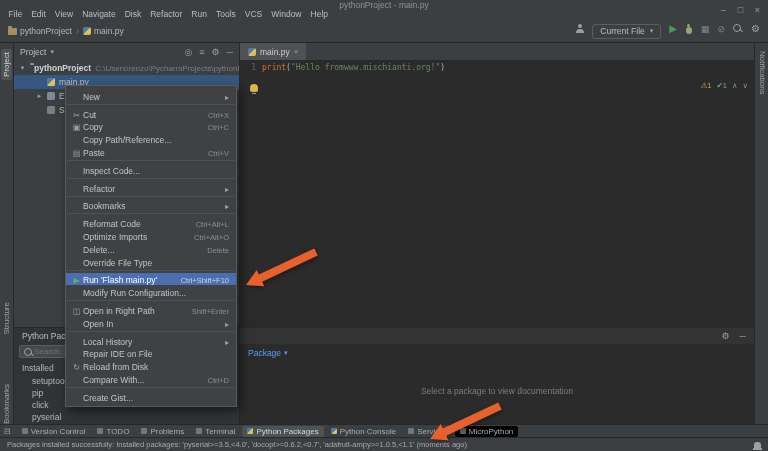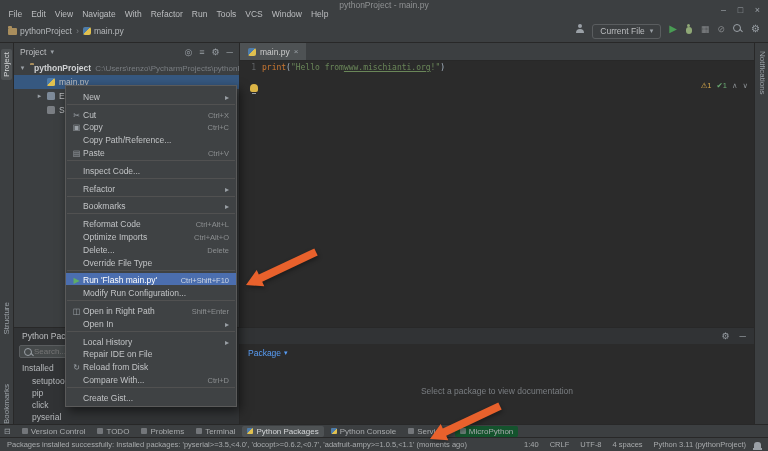--- a/index.html
+++ b/index.html
@@ -61,21 +61,21 @@
   .ico-scratch .t-ico{background:#8a8f93;opacity:.8}
 
   
   .editor{position:absolute;left:240px;top:43px;right:14px;bottom:124px;background:#2b2b2b}
   .ed-tabbar{height:18px;background:#3c3f41;border-bottom:1px solid #282828;display:flex}
   .ed-tab{display:flex;align-items:center;gap:4px;padding:0 8px;background:#4e5254;font-size:8.5px;color:#ccc}
   .tab-close{color:#9aa0a6;font-size:8px}
   .ed-body{position:relative;height:calc(100% - 19px)}
   .code-line{display:flex;align-items:center;height:13px;font-family:"DejaVu Sans Mono",monospace;font-size:8px}
   .gutter{width:22px;flex:none;text-align:right;padding-right:6px;color:#606366}
-  .c-fn{color:#cc7832}.c-plain{color:#a9b7c6}.c-str{color:#6a8759}.c-link{text-decoration:underline}
+  .c-fn{color:#cc7832}.c-plain{color:#a9b7c6}.c-str{color:#6a8759}.c-link{}
   .bulb{position:absolute;left:10px;top:23px;width:8px;height:8px;background:#dcb546;border-radius:50% 50% 2px 2px}
   .bulb::after{content:"";position:absolute;left:2px;bottom:-2px;width:4px;height:1.5px;background:#9aa0a6}
   .inspections{position:absolute;right:6px;top:20px;display:flex;gap:5px;align-items:center;font-size:7.5px}
   .insp-warn{color:#d6a74a}.insp-ok{color:#6aab73}.insp-nav{color:#8a8f93}
 
   
   .packages-panel{position:absolute;left:14px;right:14px;top:327px;height:97px;background:#313335;border-top:1px solid #282828;display:flex;flex-direction:column}
   .pk-header{height:16px;flex:none;display:flex;align-items:center;padding:0 8px;font-size:8.5px;color:#bcbec0}
   .pk-hicons{margin-left:auto;display:flex;gap:10px;align-items:center;color:#9aa0a6;font-size:9px}
   .pk-body{flex:1;display:flex;min-height:0}
@@ -87,21 +87,21 @@
   .pk-detail{flex:1;background:#2b2b2b;position:relative}
   .pk-link{position:absolute;left:8px;top:4px;display:flex;align-items:center;gap:3px;color:#589df6;font-size:8.5px}
   .pk-link .caret{color:#589df6}
   .pk-empty{position:absolute;left:0;right:0;top:42px;text-align:center;color:#7a7e82;font-size:8.5px}
 
   
   .bottom-tabs{position:absolute;left:0;right:0;top:424px;height:13px;background:#3c3f41;border-top:1px solid #282828;display:flex;align-items:center;gap:2px;padding:0 4px;font-size:8px;color:#a8abad}
   .bt-corner{color:#9aa0a6;font-size:8px;margin-right:4px}
   .b-tab{display:flex;align-items:center;gap:3px;padding:0 5px;height:11px;border-radius:2px;white-space:nowrap}
   .b-tab.selected{background:#4e5254;color:#d4d6d8}
-  .b-tab.dark{background:#14532d}
+  .b-tab.dark{background:#000000}
   .tab-ico{width:6px;height:6px;flex:none;border-radius:1px;background:#8a8f93;opacity:.7}
   .b-tab.ico-py .tab-ico,.b-tab.ico-pyconsole .tab-ico{background:linear-gradient(135deg,#4e7ca9 50%,#e0c04f 50%);opacity:1}
 
   
   .statusbar{position:absolute;left:0;right:0;bottom:0;height:14px;background:#3c3f41;border-top:1px solid #282828;display:flex;align-items:center;padding:0 7px;font-size:7.5px;color:#a8abad}
   .sb-msg{flex:1;white-space:nowrap;overflow:hidden;text-overflow:ellipsis}
   .sb-items{display:flex;gap:11px;flex:none;margin-left:10px}
   .sb-item{white-space:nowrap}
   .icon-bell{width:7px;height:6px;flex:none;background:#9aa0a6;border-radius:3px 3px 0 0;position:relative;margin-left:8px}
   .icon-bell::after{content:"";position:absolute;left:-1px;bottom:-2px;width:9px;height:1.2px;background:#9aa0a6}
@@ -129,21 +129,21 @@
 
 <div class="app">
 
   <div class="titlebar">
     <div class="menubar">
 
     <span class="menu-item">File</span>
         <span class="menu-item">Edit</span>
         <span class="menu-item">View</span>
         <span class="menu-item">Navigate</span>
-        <span class="menu-item">With</span>
+        <span class="menu-item">Disk</span>
         <span class="menu-item">Refactor</span>
         <span class="menu-item">Run</span>
         <span class="menu-item">Tools</span>
         <span class="menu-item">VCS</span>
         <span class="menu-item">Window</span>
         <span class="menu-item">Help</span>
       </div>
     <div class="win-title">pythonProject - main.py</div>
     <div class="win-controls">
       <span class="win-btn">–</span>
@@ -330,28 +330,20 @@
 
         <span class="b-tab dark ico-micropython">
           <span class="tab-ico"></span>
           <span>MicroPython</span>
         </span>
       </div>
   </div>
 
   <div class="statusbar">
     <span class="sb-msg">Packages installed successfully: Installed packages: 'pyserial&gt;=3.5,&lt;4.0', 'docopt&gt;=0.6.2,&lt;0.7', 'adafruit-ampy&gt;=1.0.5,&lt;1.1' (moments ago)</span>
-    <span class="sb-items">
-
-    <span class="sb-item">1:40</span>
-        <span class="sb-item">CRLF</span>
-        <span class="sb-item">UTF-8</span>
-        <span class="sb-item">4 spaces</span>
-        <span class="sb-item">Python 3.11 (pythonProject)</span>
-      </span>
     <span class="icon-bell"></span>
   </div>
 
   <div class="context-menu">
 
       <div class="cm-item has-sub sep-after">
         <span class="mi-ico"></span>
         <span class="mi-label">New</span>
         <span class="mi-right"></span>
       </div>

